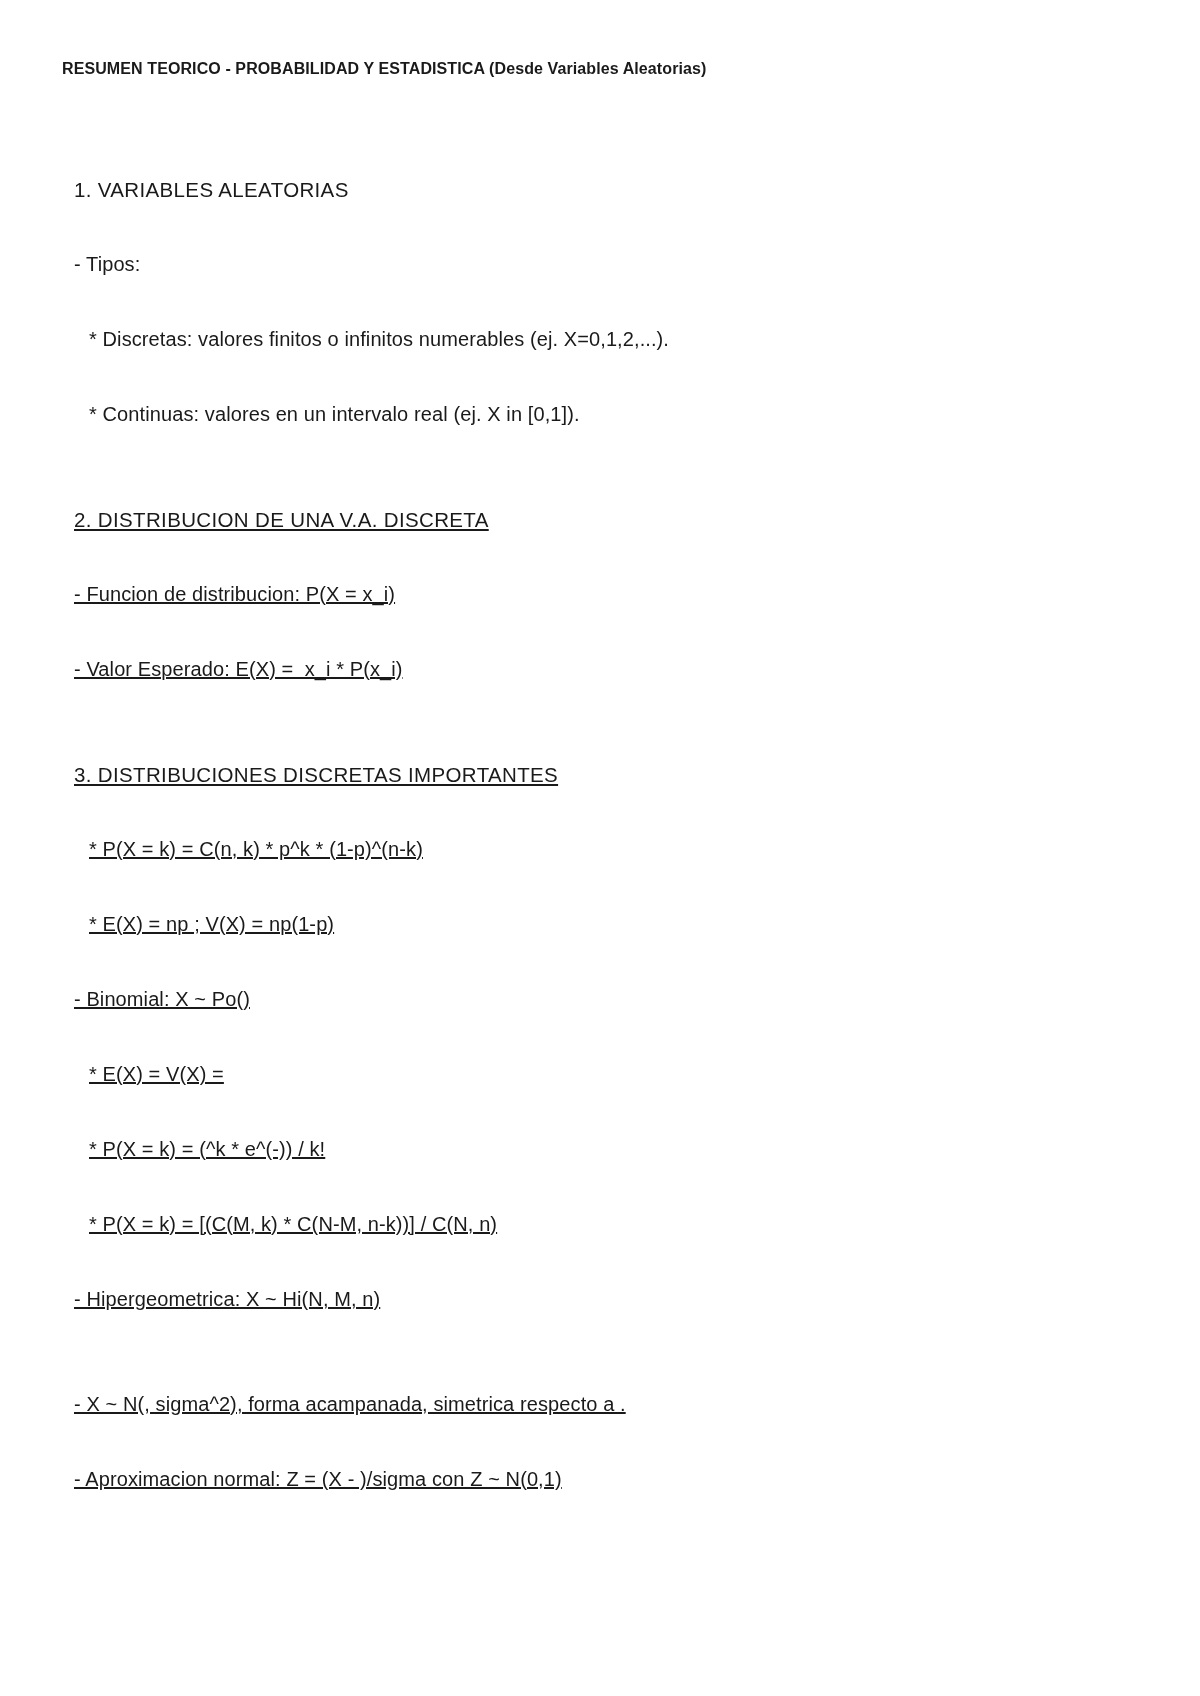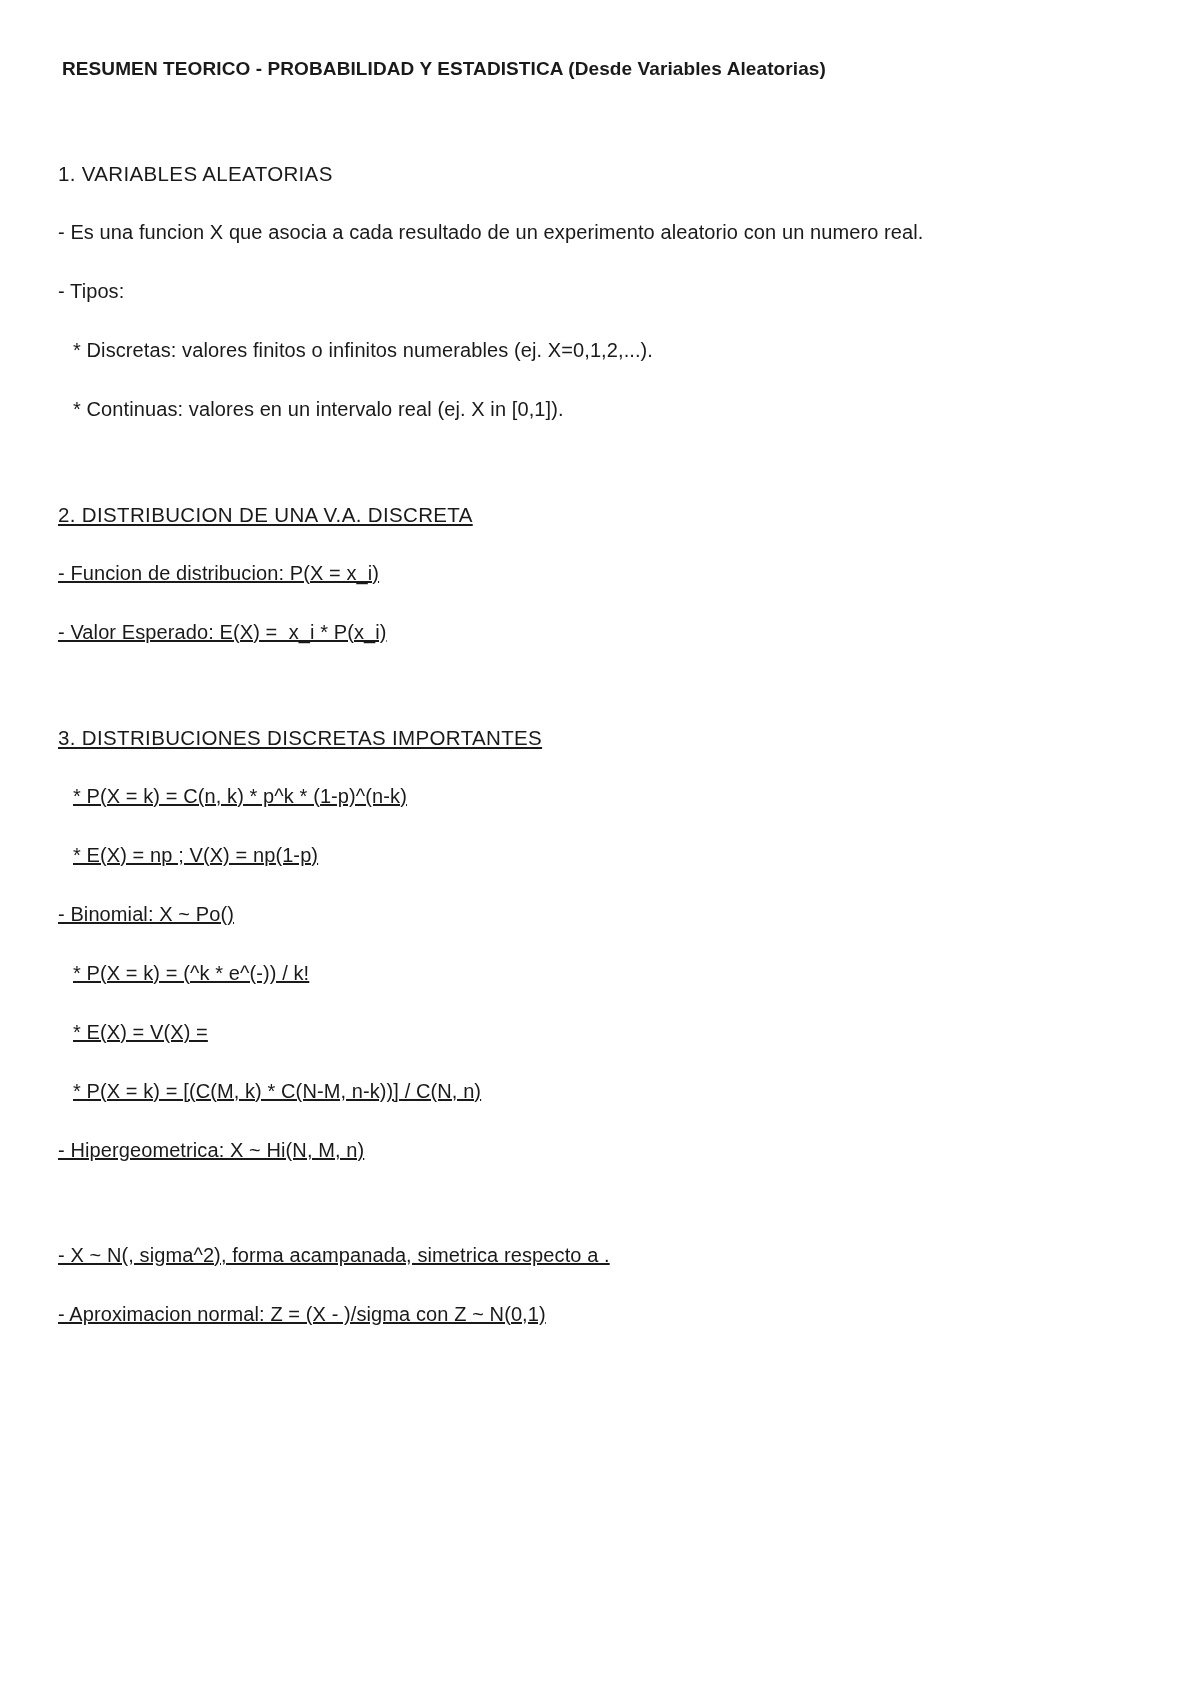--- a/index.html
+++ b/index.html
@@ -19,38 +19,38 @@
   .page {
     position: relative;
     width: 1200px;
     height: 1696px;
     background: #ffffff;
     box-sizing: border-box;
     padding: 56px 60px 0 58px;
   }
 
   .doc-title {
-    font-size: 19px;
+    font-size: 16px;
     line-height: 26px;
     letter-spacing: 0.1px;
     color: #1a1a1a;
     margin: 0 0 0 4px;
     white-space: nowrap;
   }
 
   
   .gap-title   { height: 62px; }
 
   .line {
     font-size: 20px;
     line-height: 59px;
     letter-spacing: 0.1px;
     color: #1a1a1a;
     white-space: pre;
-    margin: 0;
+    margin: 16px;
   }
 
   .line.heading {
     font-size: 20.5px;
     letter-spacing: 0.35px;
   }
 
   .line.lvl0 { padding-left: 0px; }
   .line.lvl1 { padding-left: 0px; }
   .line.lvl2 { padding-left: 15px; }
@@ -62,37 +62,36 @@
 
 <div class="page">
 
   <h1 class="doc-title">RESUMEN TEORICO - PROBABILIDAD Y ESTADISTICA (Desde Variables Aleatorias)</h1>
 
   <div class="gap-title"></div>
 
   <div id="sections-root">
       <div class="section">
         <div class="line heading lvl0">1. VARIABLES ALEATORIAS</div>
-        <div class="line lvl1">- Es una funcion X que asocia a cada resultado de un experimento aleatorio con un numero real.</div>
         <div class="line lvl1">- Tipos:</div>
         <div class="line lvl2">* Discretas: valores finitos o infinitos numerables (ej. X=0,1,2,...).</div>
         <div class="line lvl2">* Continuas: valores en un intervalo real (ej. X in [0,1]).</div>
       </div>
       <div class="section">
         <div class="line heading lvl0">2. DISTRIBUCION DE UNA V.A. DISCRETA</div>
         <div class="line lvl1">- Funcion de distribucion: P(X = x_i)</div>
         <div class="line lvl1">- Valor Esperado: E(X) =  x_i * P(x_i)</div>
       </div>
       <div class="section">
         <div class="line heading lvl0">3. DISTRIBUCIONES DISCRETAS IMPORTANTES</div>
         <div class="line lvl2">* P(X = k) = C(n, k) * p^k * (1-p)^(n-k)</div>
         <div class="line lvl2">* E(X) = np ; V(X) = np(1-p)</div>
         <div class="line lvl1">- Binomial: X ~ Po()</div>
+        <div class="line lvl2">* E(X) = V(X) =</div>
         <div class="line lvl2">* P(X = k) = (^k * e^(-)) / k!</div>
-        <div class="line lvl2">* E(X) = V(X) =</div>
         <div class="line lvl2">* P(X = k) = [(C(M, k) * C(N-M, n-k))] / C(N, n)</div>
         <div class="line lvl1">- Hipergeometrica: X ~ Hi(N, M, n)</div>
       </div>
       <div class="section">
         <div class="line lvl1">- X ~ N(, sigma^2), forma acampanada, simetrica respecto a .</div>
         <div class="line lvl1">- Aproximacion normal: Z = (X - )/sigma con Z ~ N(0,1)</div>
       </div>
     </div>
 
 </div>

